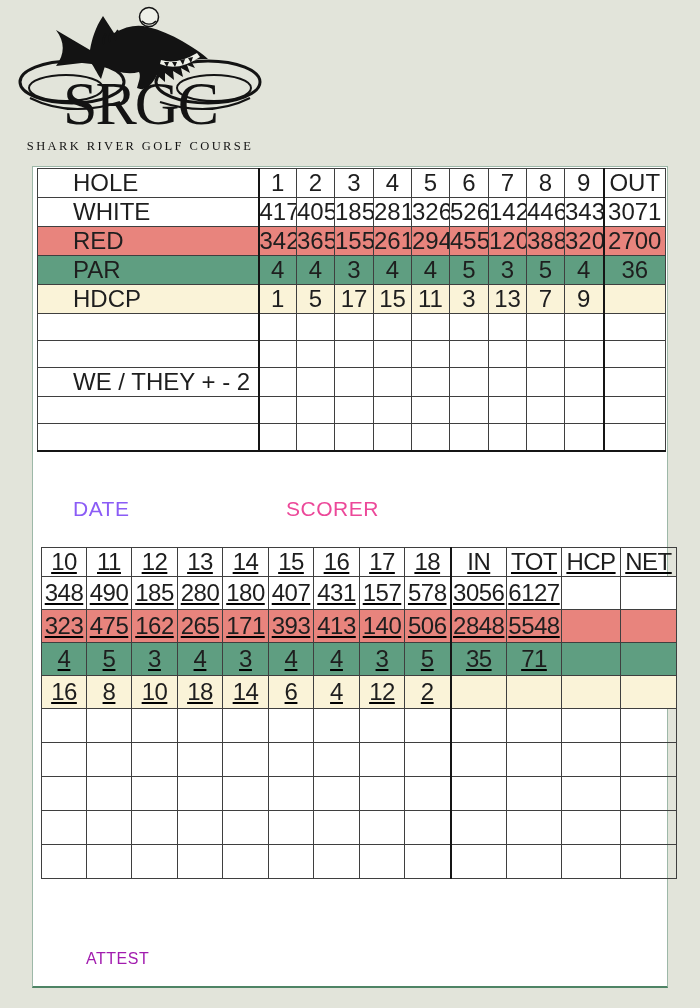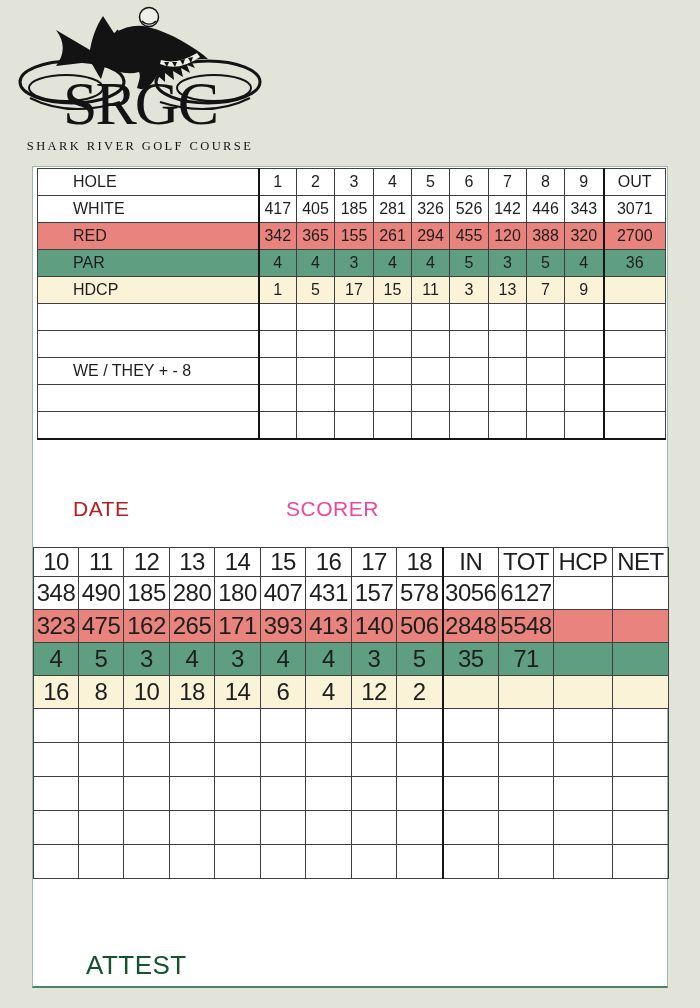--- a/index.html
+++ b/index.html
@@ -16,43 +16,43 @@
   #card{
     position:absolute;left:32px;top:166px;width:636px;height:822px;
     background:#ffffff;
     border:1px solid #9db8a8;
     border-bottom:2px solid #4e8465;
     box-sizing:border-box;
   }
   table{border-collapse:collapse;table-layout:fixed;}
   td{padding:0;text-align:center;color:#1e1e1e;overflow:hidden;white-space:nowrap;}
   
-  #front-table{position:absolute;left:4px;top:1px;width:628px;font-size:16px;}
+  #front-table{position:absolute;left:4px;top:1px;width:628px;font-size:24px;}
   #front-table td{border:1px solid #3f3f3f;height:26px;}
   #front-table tr{height:27px;}
   #front-table td.lbl{text-align:left;padding-left:35px;}
   #front-table td.vsep{border-left:2px solid #151515;}
   #front-table tr:last-child td{border-bottom:2px solid #151515;}
   
-  #back-table{position:absolute;left:0px;top:380px;width:635px;font-size:24px;letter-spacing:-0.5px;}
+  #back-table{position:absolute;left:8px;top:380px;width:635px;font-size:24px;letter-spacing:-0.5px;text-decoration:underline;}
   #back-table td{border:1px solid #3f3f3f;}
   #back-table tr.hdr{height:28px;}
   #back-table tr.data{height:33px;}
   #back-table tr.blank{height:34px;}
   #back-table td.vsep{border-left:2px solid #151515;}
   
   .t-blue{background:#5b9cd6;}
   .t-red{background:#e8847d;}
   .t-green{background:#5f9e81;}
   .t-cream{background:#faf3d8;margin-top:28px;}
   .t-white{background:#ffffff;}
   
-  #date-label{position:absolute;left:40px;top:330px;font-size:21px;color:#b91c1c;letter-spacing:0.5px;}
+  #date-label{position:absolute;left:40px;top:330px;font-size:21px;color:#8b5cf6;letter-spacing:0.5px;}
   #scorer-label{position:absolute;left:253px;top:330px;font-size:21px;color:#ec4899;letter-spacing:0.5px;}
-  #attest-label{position:absolute;left:53px;top:783px;font-size:26px;color:#14532d;letter-spacing:0.5px;}
+  #attest-label{position:absolute;left:53px;top:783px;font-size:16px;color:#a21caf;letter-spacing:0.5px;}
   
   .logo-initials{font-family:"Liberation Serif",serif;}
   .logo-name{font-family:"Liberation Serif",serif;}
 </style>
 </head>
 <body>
 
 <div id="page">
 
   <svg id="logo" viewBox="0 0 260 150">
@@ -202,21 +202,21 @@
             <td></td>
             <td></td>
             <td></td>
             <td></td>
             <td></td>
             <td></td>
             <td></td>
             <td class="vsep"></td>
           </tr>
           <tr>
-            <td class="lbl">WE / THEY + - 8</td>
+            <td class="lbl">WE / THEY + - 2</td>
             <td class="vsep"></td>
             <td></td>
             <td></td>
             <td></td>
             <td></td>
             <td></td>
             <td></td>
             <td></td>
             <td></td>
             <td class="vsep"></td>

